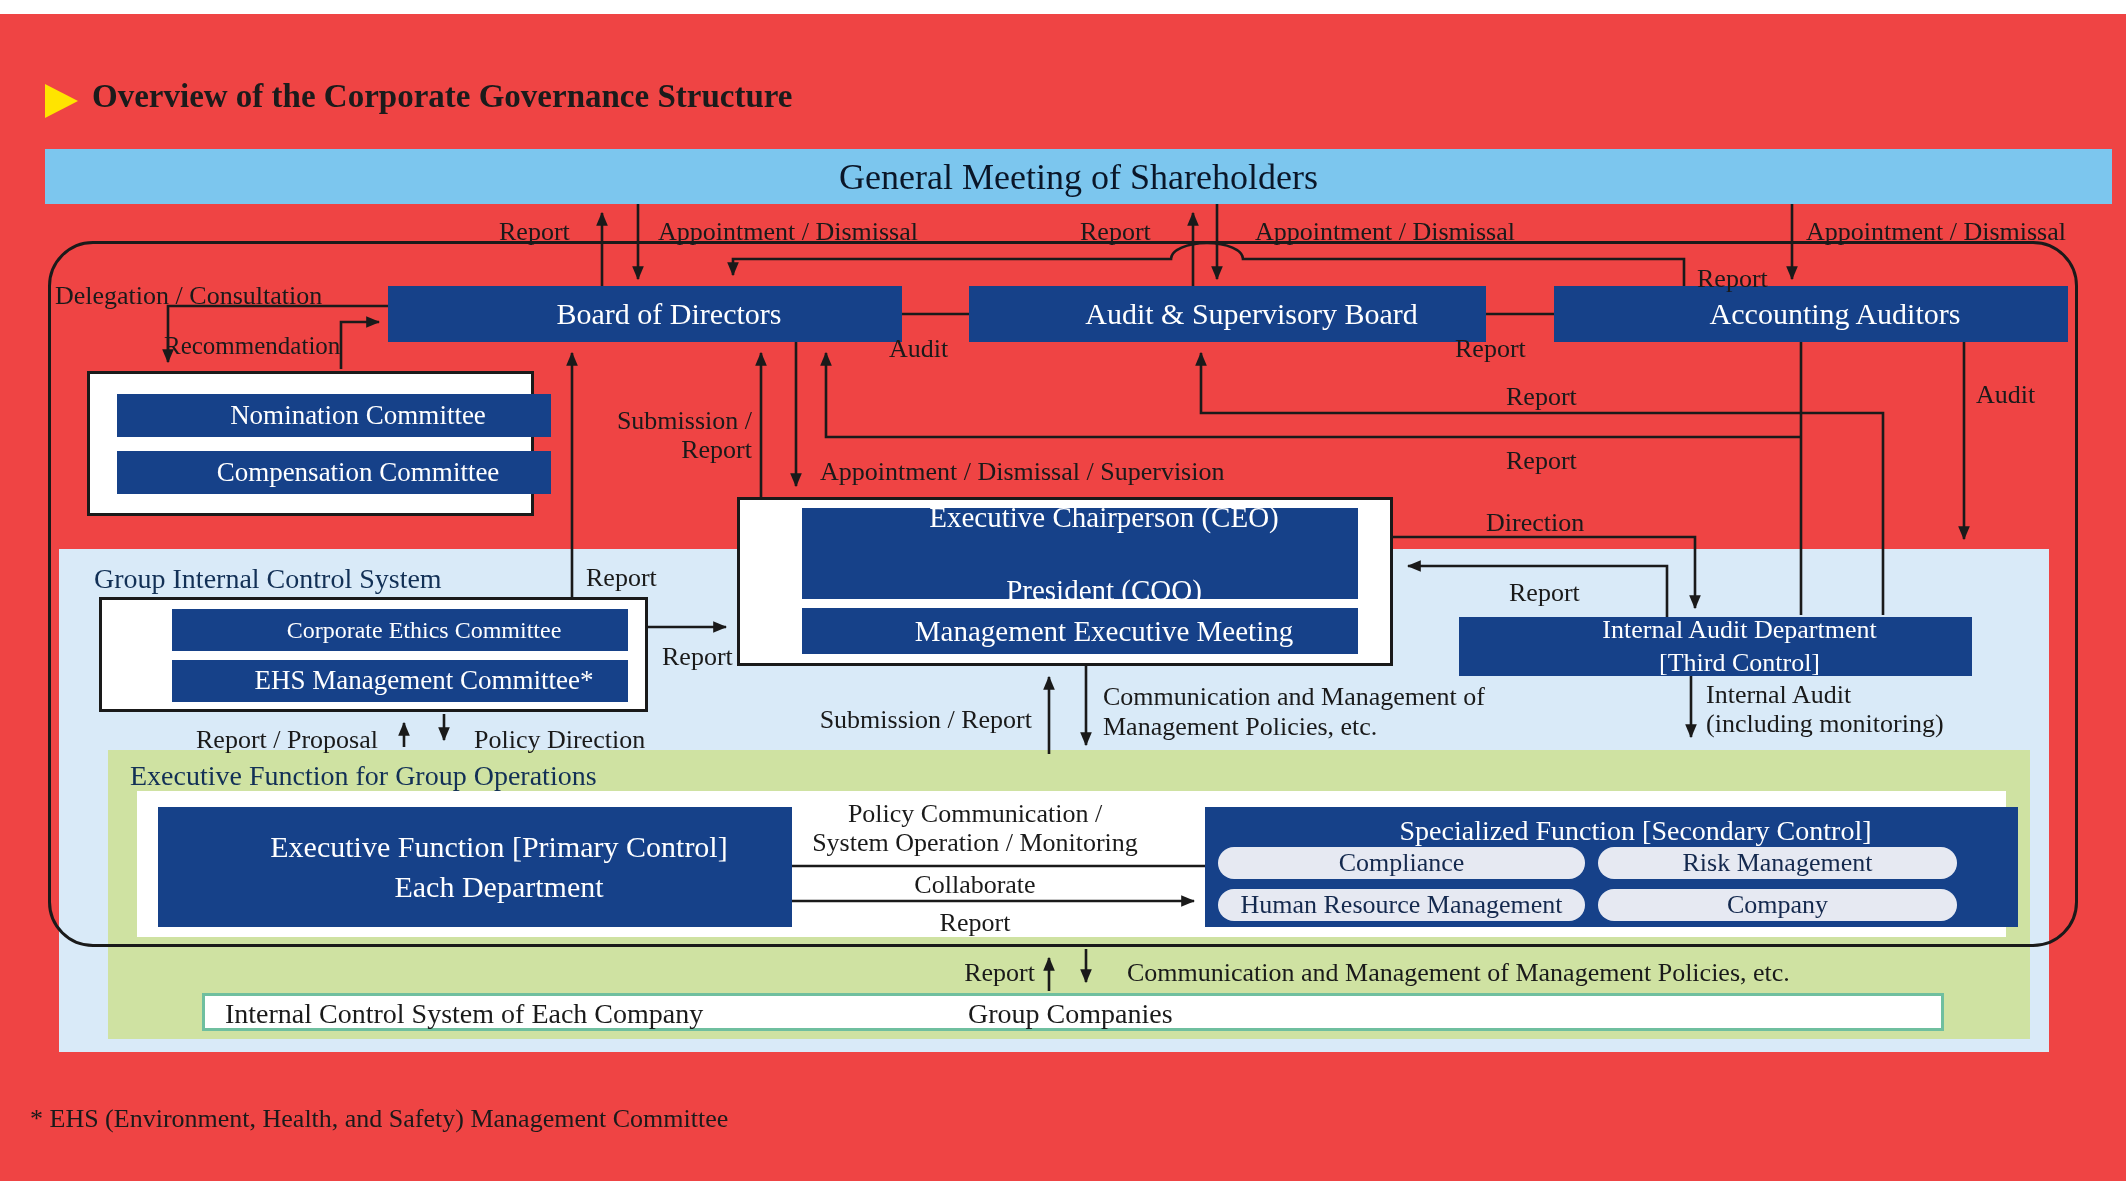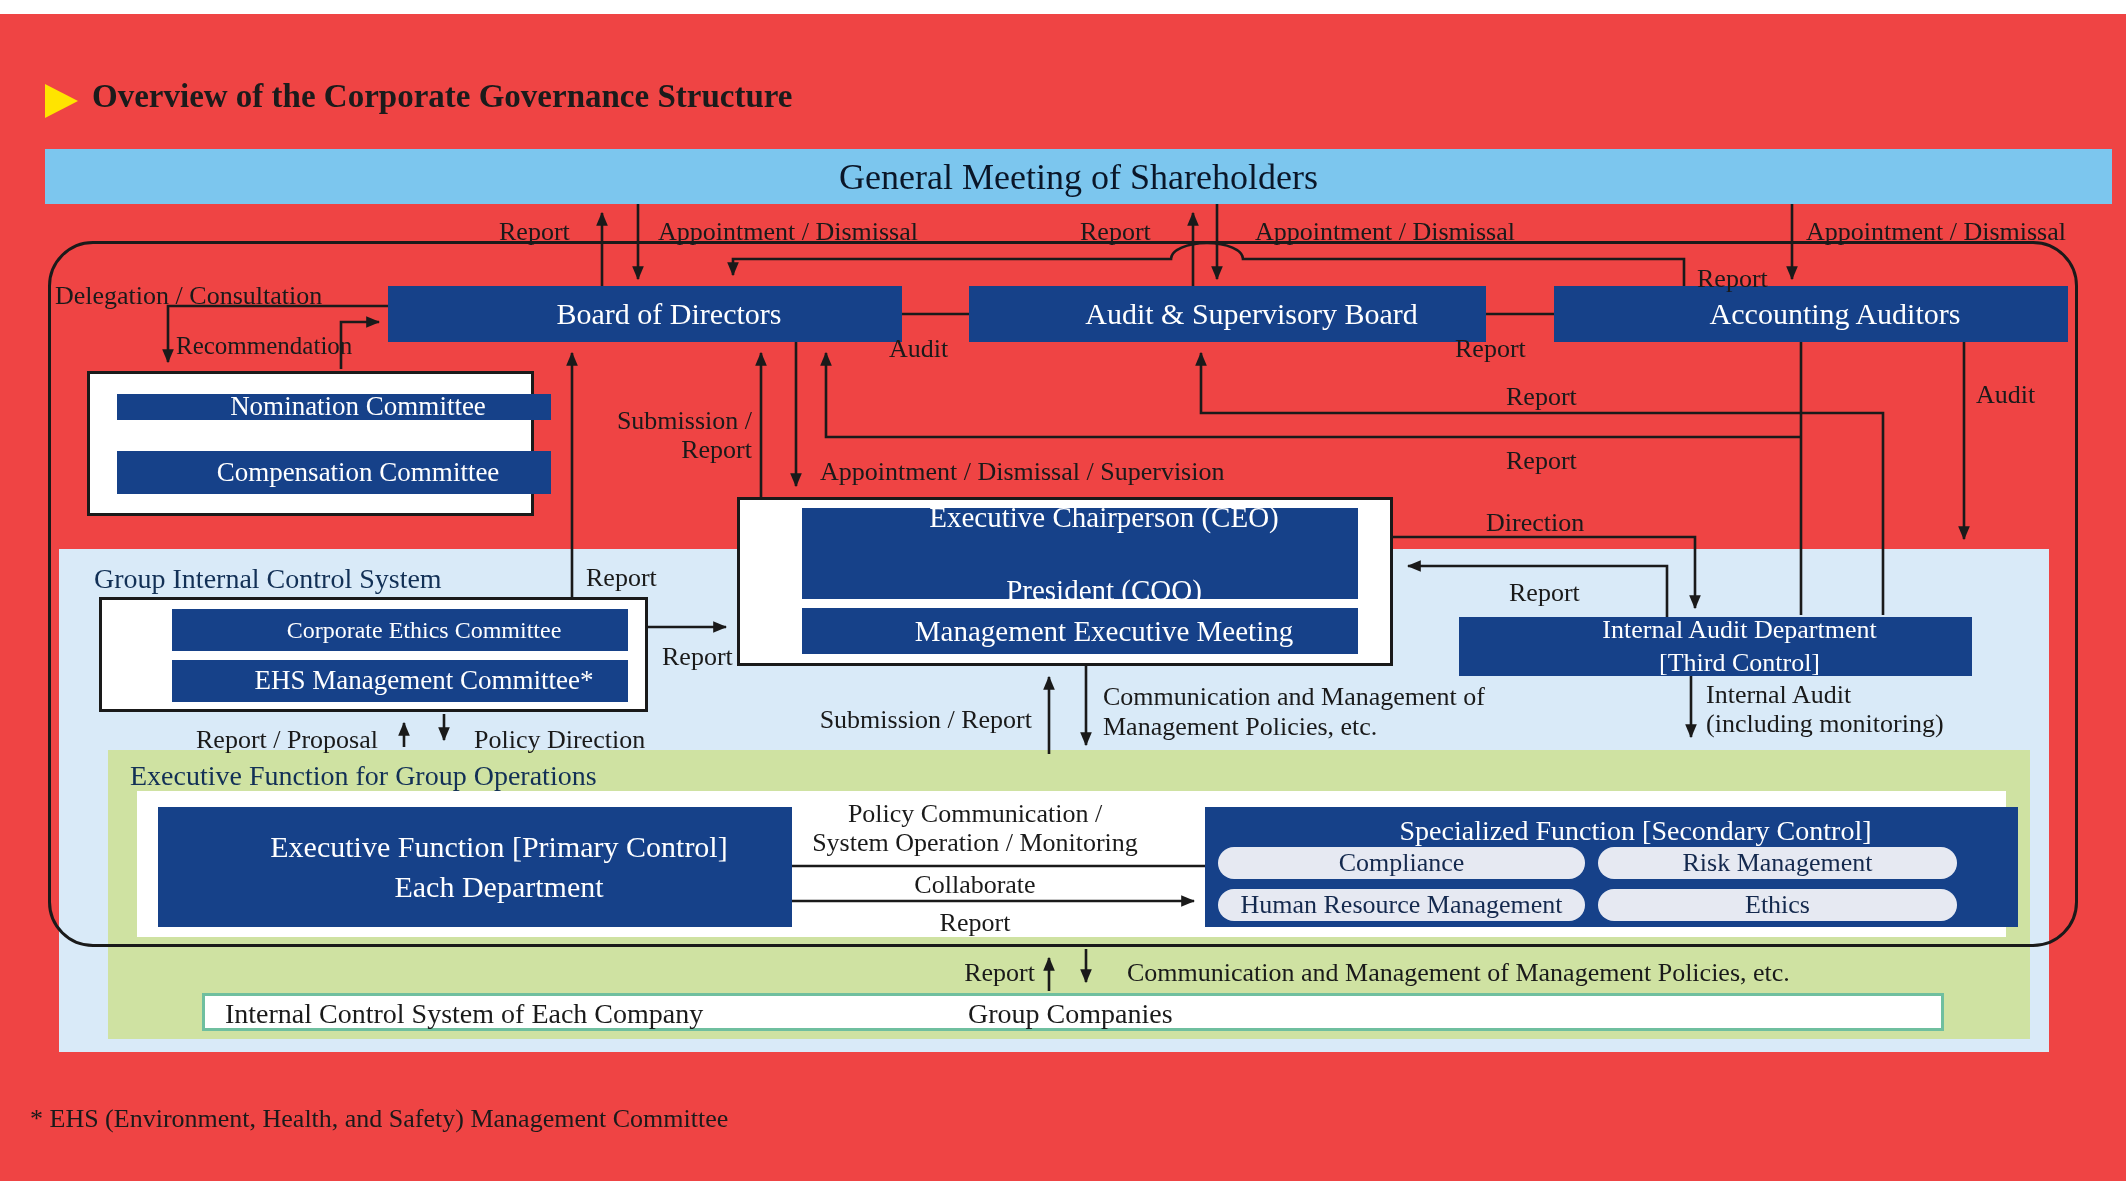--- a/index.html
+++ b/index.html
@@ -90,21 +90,21 @@
 
   <div class="navybox z5" style="left:388px;top:272px;width:466px;height:56px;font-size:30px;">
     <span>Board of Directors</span>
   </div>
   <div class="navybox z5" style="left:969px;top:272px;width:469px;height:56px;font-size:30px;">
     <span>Audit &amp; Supervisory Board</span>
   </div>
   <div class="navybox z5" style="left:1554px;top:272px;width:466px;height:56px;font-size:30px;">
     <span>Accounting Auditors</span>
   </div>
-  <div class="navybox z5" style="left:117px;top:380px;width:386px;height:26px;font-size:27px;">
+  <div class="navybox z5" style="left:117px;top:380px;width:386px;height:43px;font-size:27px;">
     <span>Nomination Committee</span>
   </div>
   <div class="navybox z5" style="left:117px;top:437px;width:386px;height:43px;font-size:27px;">
     <span>Compensation Committee</span>
   </div>
   <div class="navybox z5" style="left:802px;top:494px;width:508px;height:91px;font-size:29px;gap:36px;">
     <span>Executive Chairperson (CEO)</span>
     <span>President (COO)</span>
   </div>
   <div class="navybox z5" style="left:802px;top:594px;width:508px;height:46px;font-size:29px;">
@@ -129,30 +129,30 @@
     <div class="pill" style="left:13px;top:40px;width:367px;height:32px;">
       <span>Compliance</span>
     </div>
     <div class="pill" style="left:393px;top:40px;width:359px;height:32px;">
       <span>Risk Management</span>
     </div>
     <div class="pill" style="left:13px;top:82px;width:367px;height:32px;">
       <span>Human Resource Management</span>
     </div>
     <div class="pill" style="left:393px;top:82px;width:359px;height:32px;">
-      <span>Ethics</span>
+      <span>Company</span>
     </div>
   </div>
 
   <div class="gcbox"></div>
   <div class="lbl z6" style="left:225px;top:984px;font-size:28px;">Internal Control System of Each Company</div>
   <div class="lbl z6" style="left:968px;top:984px;font-size:28px;">Group Companies</div>
 
   <div class="lbl z6" style="left:55px;top:267px;">Delegation / Consultation</div>
-  <div class="lbl z6" style="left:176px;top:318px;font-size:25px;">Recommendation</div>
+  <div class="lbl z6" style="left:164px;top:318px;font-size:25px;">Recommendation</div>
 
   <div class="lbl z6" style="left:499px;top:203px;">Report</div>
   <div class="lbl z6" style="left:658px;top:203px;">Appointment / Dismissal</div>
   <div class="lbl z6" style="left:1080px;top:203px;">Report</div>
   <div class="lbl z6" style="left:1255px;top:203px;">Appointment / Dismissal</div>
   <div class="lbl z6" style="left:1806px;top:203px;">Appointment / Dismissal</div>
 
   <div class="lbl z6" style="left:1697px;top:250px;">Report</div>
   <div class="lbl z6" style="left:889px;top:320px;">Audit</div>
   <div class="lbl z6" style="left:1455px;top:320px;">Report</div>

